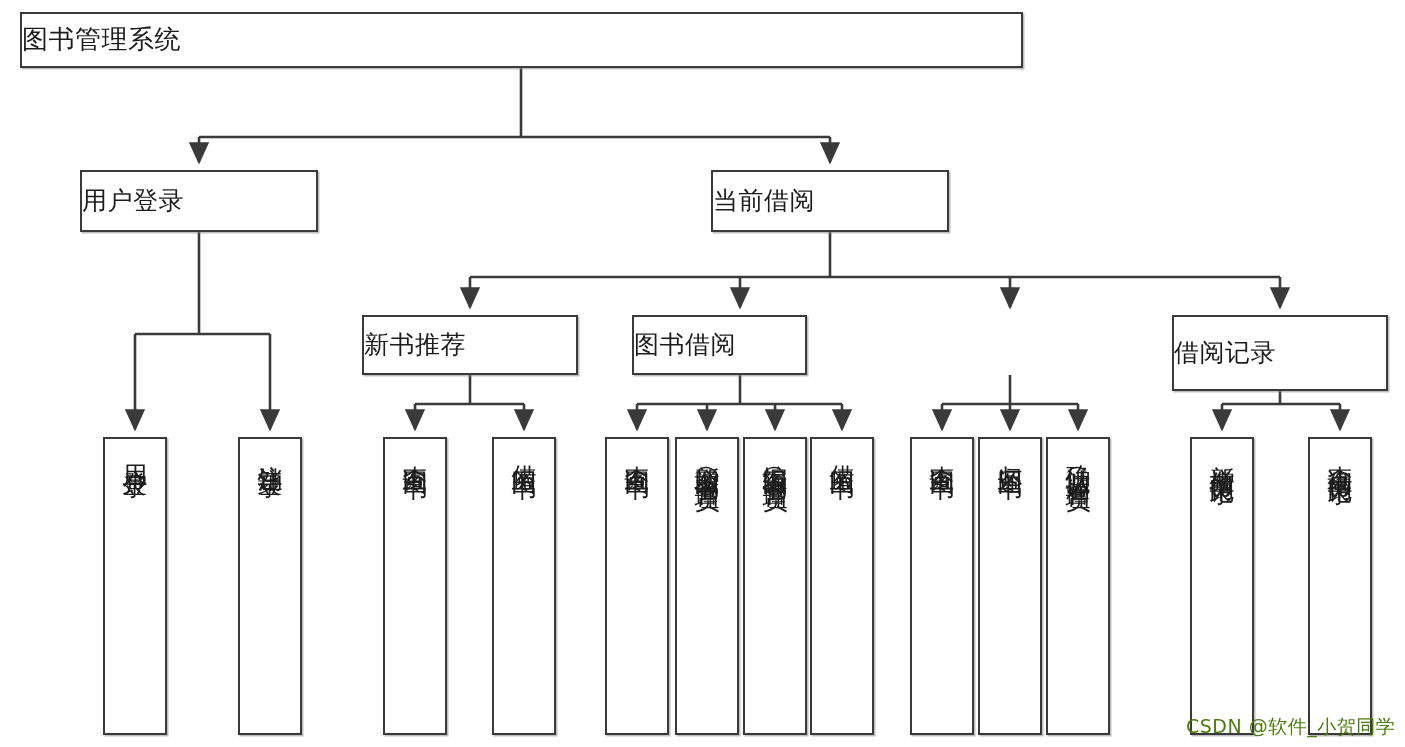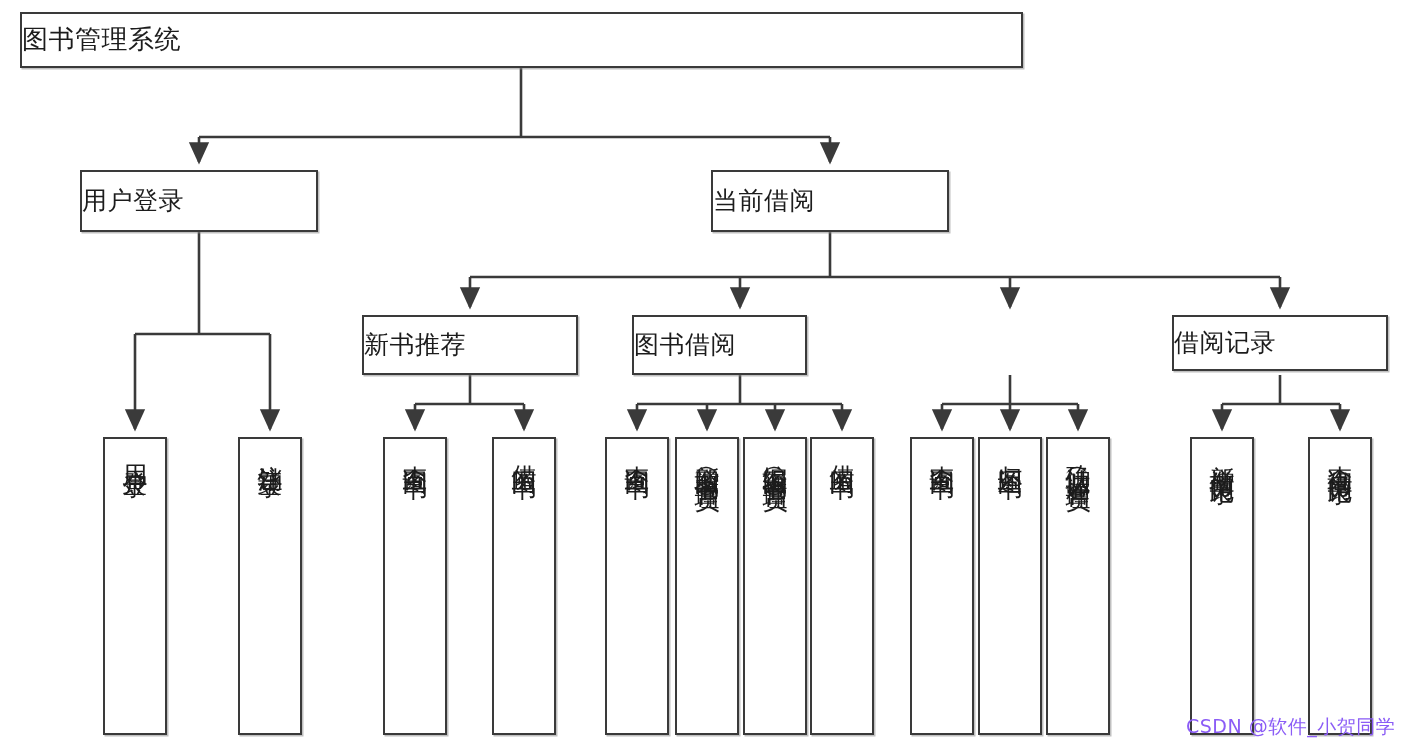--- a/index.html
+++ b/index.html
@@ -57,21 +57,21 @@
     writing-mode: vertical-rl;
     text-orientation: upright;
     font-size: 25px;
     letter-spacing: 3.5px;
     line-height: 1;
     white-space: nowrap;
   }
   .watermark {
     position: absolute;
     font-size: 19px;
-    color: #8b5cf6;
+    color: #4d7c0f;
     white-space: nowrap;
     letter-spacing: 0.5px;
   }
 </style>
 </head>
 <body>
 
 <div id="diagram-canvas">
 
   <svg id="edge-layer" viewBox="0 0 1405 747">
@@ -134,21 +134,21 @@
   <div class="node h" style="left:711px; top:170px; width:238px; height:62px;">
     <span class="label">当前借阅</span>
   </div>
 
   <div class="node h" style="left:362px; top:315px; width:216px; height:60px;">
     <span class="label">新书推荐</span>
   </div>
   <div class="node h" style="left:632px; top:315px; width:175px; height:60px;">
     <span class="label">图书借阅</span>
   </div>
-  <div class="node h" style="left:1172px; top:315px; width:216px; height:56px;">
+  <div class="node h" style="left:1172px; top:315px; width:216px; height:76px;">
     <span class="label">借阅记录</span>
   </div>
 
   <div class="node v" style="left:103px; top:437px; width:64px; height:298px;">
     <span class="label">用户登录</span>
   </div>
   <div class="node v" style="left:238px; top:437px; width:64px; height:298px;">
     <span class="label">注销登录</span>
   </div>
 

